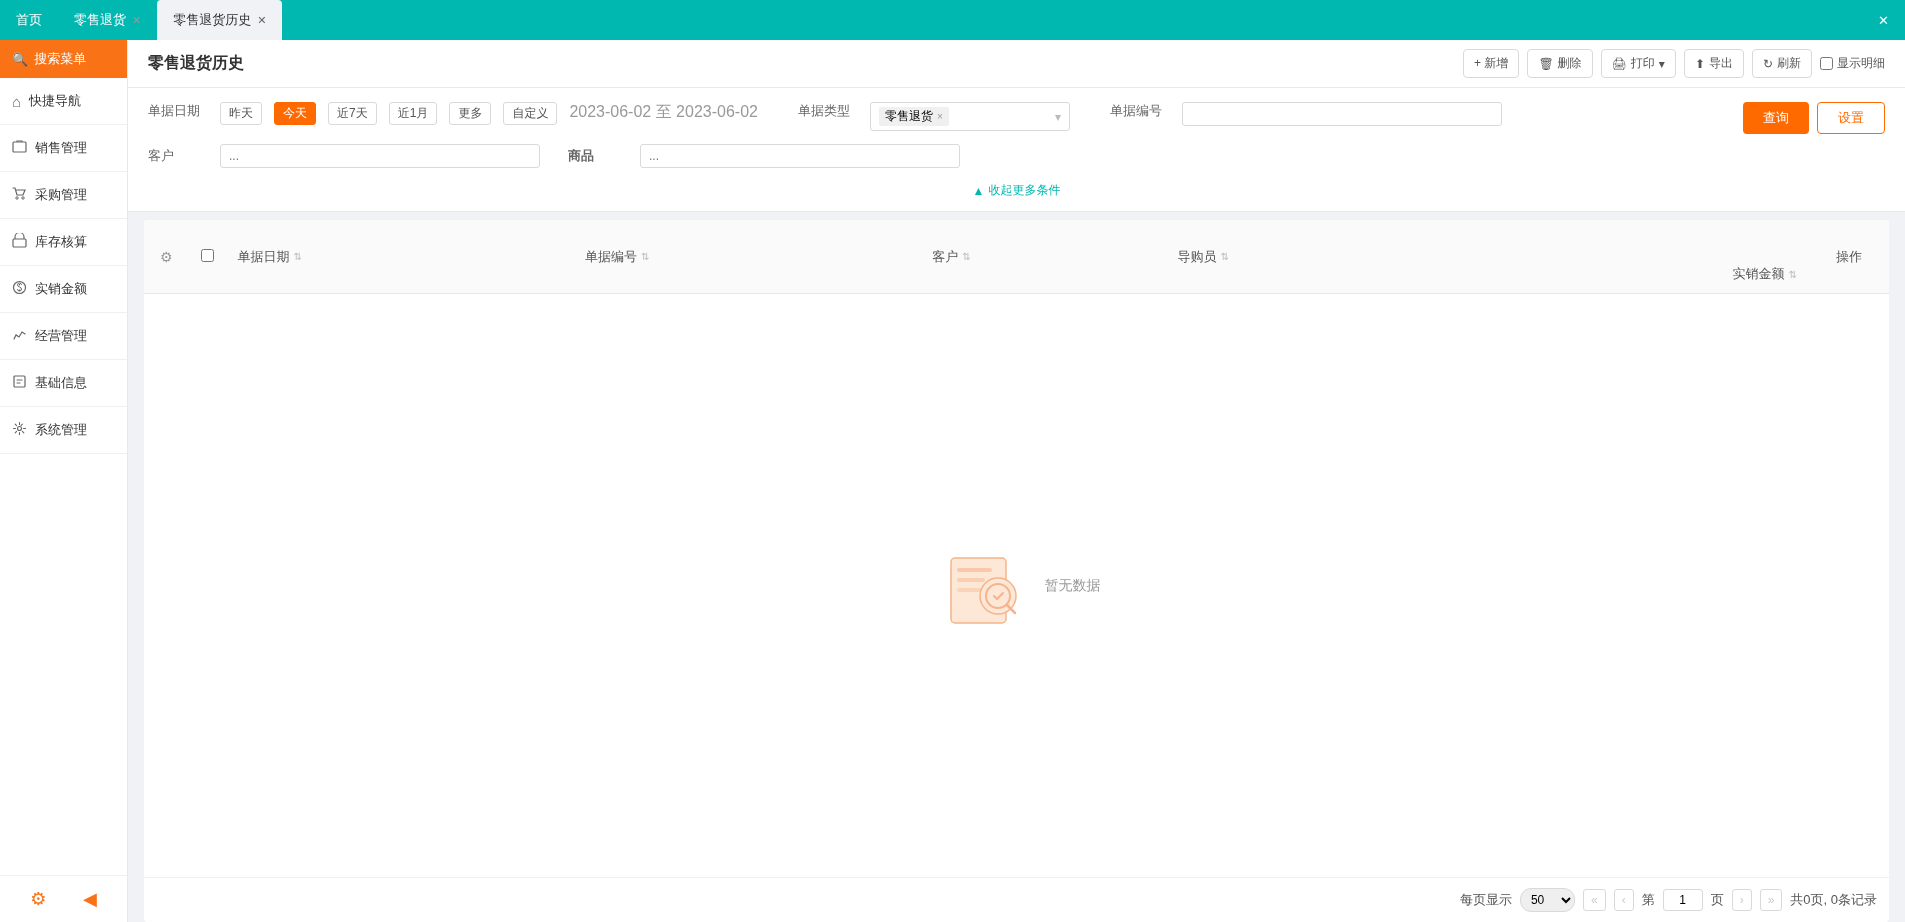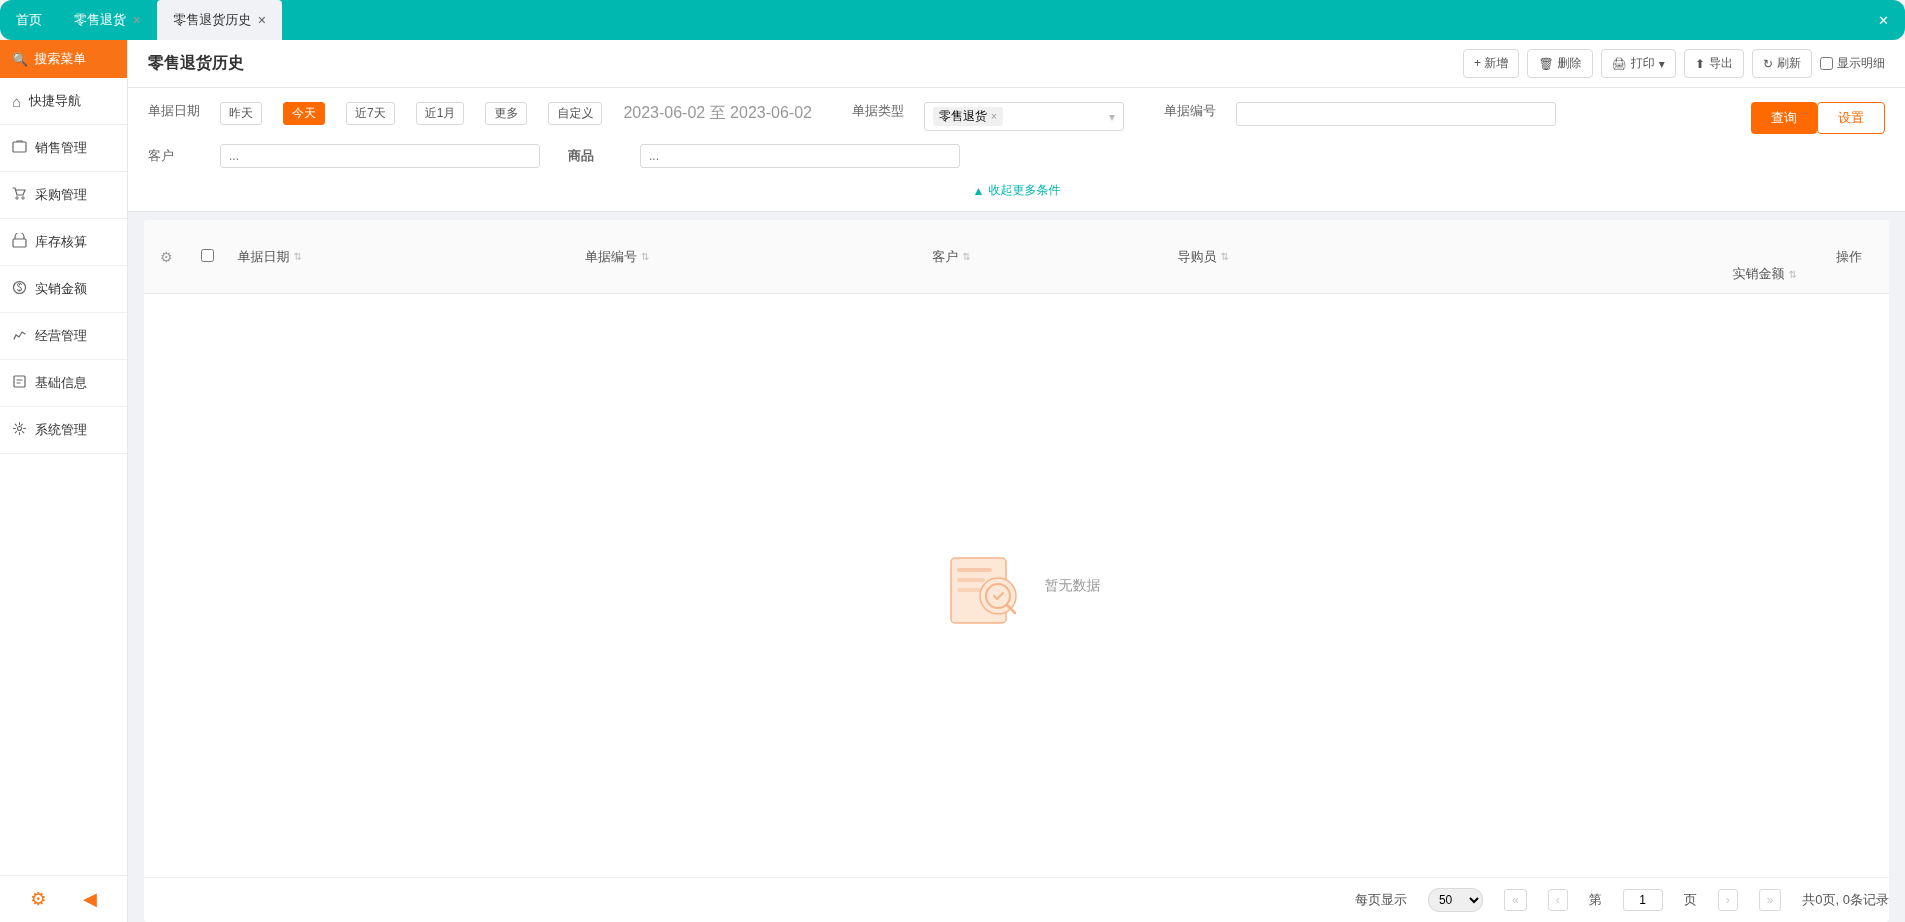--- a/index.html
+++ b/index.html
@@ -6,21 +6,20 @@
     body { font-family: "Microsoft YaHei", "PingFang SC", sans-serif; font-size: 13px; background: #f5f5f5; overflow: hidden; height: 922px; display: flex; flex-direction: column; }
 
     
     .top-bar {
       background: #00b8b0;
       display: flex;
       align-items: center;
       height: 40px;
       padding: 0 0;
       flex-shrink: 0;
-      border-radius: 12px;
     }
     .tab-item {
       display: flex;
       align-items: center;
       padding: 0 16px;
       height: 40px;
       color: #fff;
       font-size: 13px;
       cursor: pointer;
       position: relative;
@@ -183,22 +182,22 @@
       margin-bottom: 10px;
     }
     .filter-label {
       color: #666;
       font-size: 13px;
       white-space: nowrap;
       min-width: 56px;
     }
     .date-filter {
       display: flex;
-      align-items: center;
-      gap: 21px;
+      align-items: flex-start;
+      gap: 12px;
       flex-wrap: wrap;
     }
     .date-btn {
       padding: 2px 8px;
       border: 1px solid #d9d9d9;
       border-radius: 3px;
       cursor: pointer;
       font-size: 12px;
       color: #555;
       background: #fff;
@@ -295,24 +294,24 @@
     .empty-text {
       color: #999;
       font-size: 14px;
     }
 
     
     .pagination {
       display: flex;
       align-items: center;
       justify-content: flex-end;
-      padding: 10px 0;
+      padding: 10px 12px;
       background: #fff;
       border-top: 1px solid #f0f0f0;
-      gap: 21px;
+      gap: 8px;
       flex-shrink: 0;
       font-size: 13px;
       color: #555;
     }
     .pagination-select {
       border: 1px solid #d9d9d9;
       border-radius: 11px;
       padding: 3px 6px;
       font-size: 12px;
     }
@@ -518,21 +517,21 @@
               <span>零售退货</span>
               <span class="tag-chip-close">×</span>
             </div>
             <span style="flex:1;"></span>
             <span style="color:#bbb;">▾</span>
           </div>
 
           <span class="filter-label" style="margin-left:24px;">单据编号</span>
           <input class="filter-input filter-input-wide" type="text" style="min-width: 320px;">
 
-          <div style="margin-left:auto; display:flex; gap:0;">
+          <div style="margin-left:auto; display:flex; gap:8px;">
             <button class="btn-query">
               <span>查询</span>
             </button>
             <button class="btn-setting">
               <span>设置</span>
             </button>
           </div>
         </div>
 
         <div class="filter-row">

